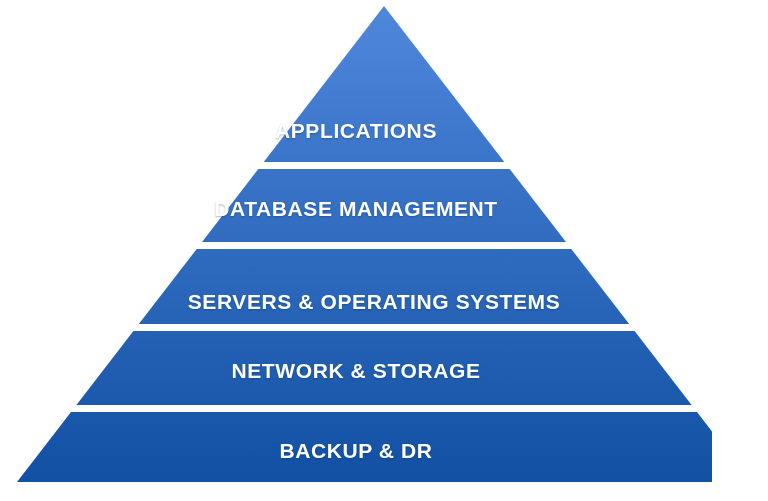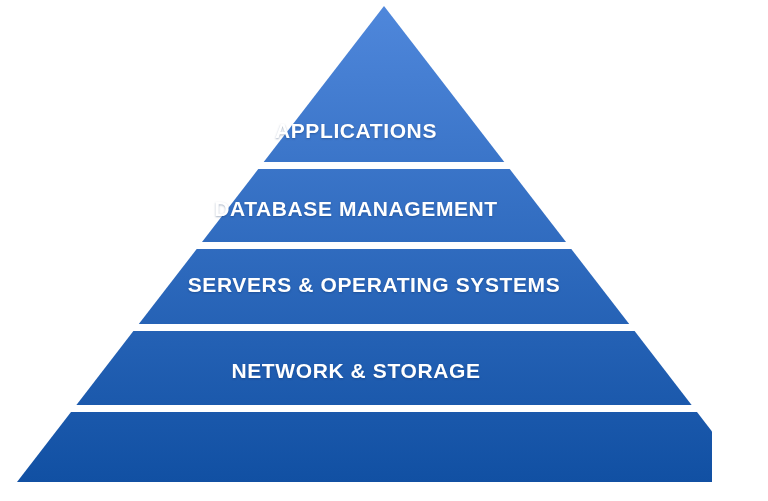--- a/index.html
+++ b/index.html
@@ -33,21 +33,21 @@
     color: var(--label-color, #ffffff);
     font-weight: 700;
     font-size: 21px;
     letter-spacing: 0.6px;
     text-shadow: 0 1px 2px rgba(8, 40, 90, 0.35);
     pointer-events: none;
     white-space: nowrap;
   }
   .label-1 { top: 100px; height: 62px; }
   .label-2 { top: 172px; height: 73px; text-align: right; }
-  .label-3 { top: 248px; height: 73px; padding-left: 36px; }
+  .label-3 { top: 265px; height: 73px; padding-left: 36px; }
   .label-4 { top: 334px; height: 73px; }
   .label-5 { top: 416px; height: 70px; }
 </style>
 </head>
 <body>
 
 <div class="stage">
 
   <svg class="pyramid-svg" viewBox="0 0 768 501" aria-hidden="true">
     <defs>
@@ -60,14 +60,15 @@
     <polygon fill="url(#pyrgrad)" points="258.3,169 509.7,169 566,242 202,242"></polygon>
     <polygon fill="url(#pyrgrad)" points="196.7,249 571.3,249 629.2,324 138.8,324"></polygon>
     <polygon fill="url(#pyrgrad)" points="133.4,331 634.6,331 691.6,405 76.4,405"></polygon>
     <polygon fill="url(#pyrgrad)" points="71,412 697,412 751,482 17,482"></polygon>
   </svg>
 
   <div class="layer-label label-1">APPLICATIONS</div>
   <div class="layer-label label-2">DATABASE MANAGEMENT</div>
   <div class="layer-label label-3">SERVERS &amp; OPERATING SYSTEMS</div>
   <div class="layer-label label-4">NETWORK &amp; STORAGE</div>
+  <div class="layer-label label-5">BACKUP &amp; DR</div>
 
 </div>
 
 </body></html>

